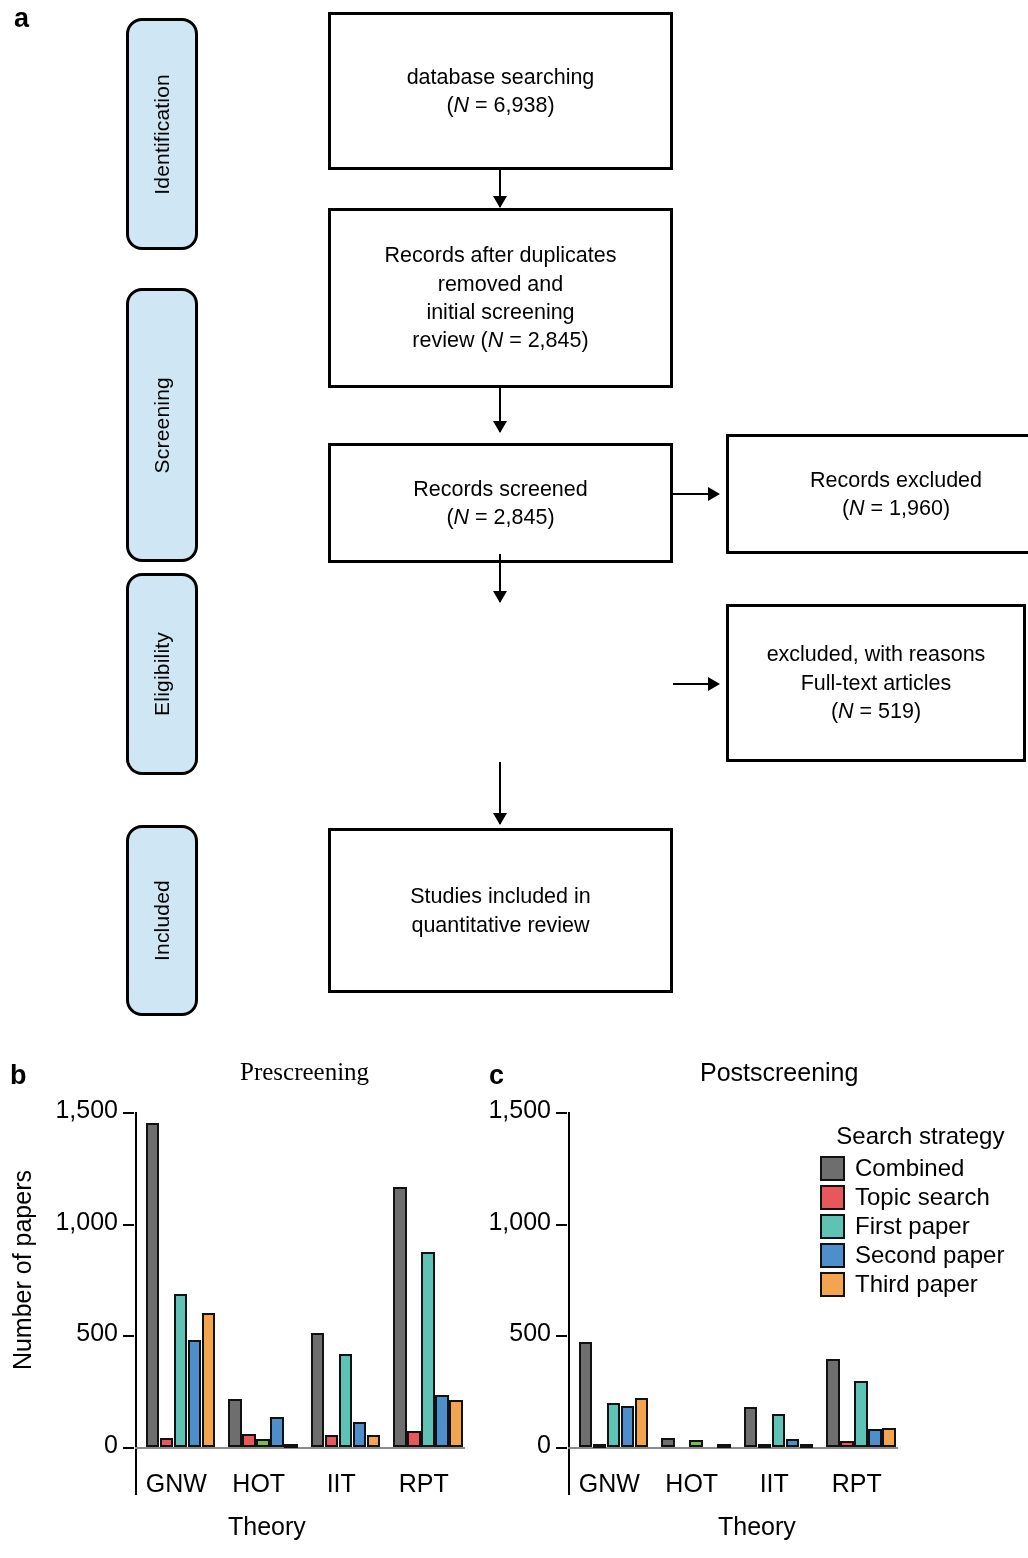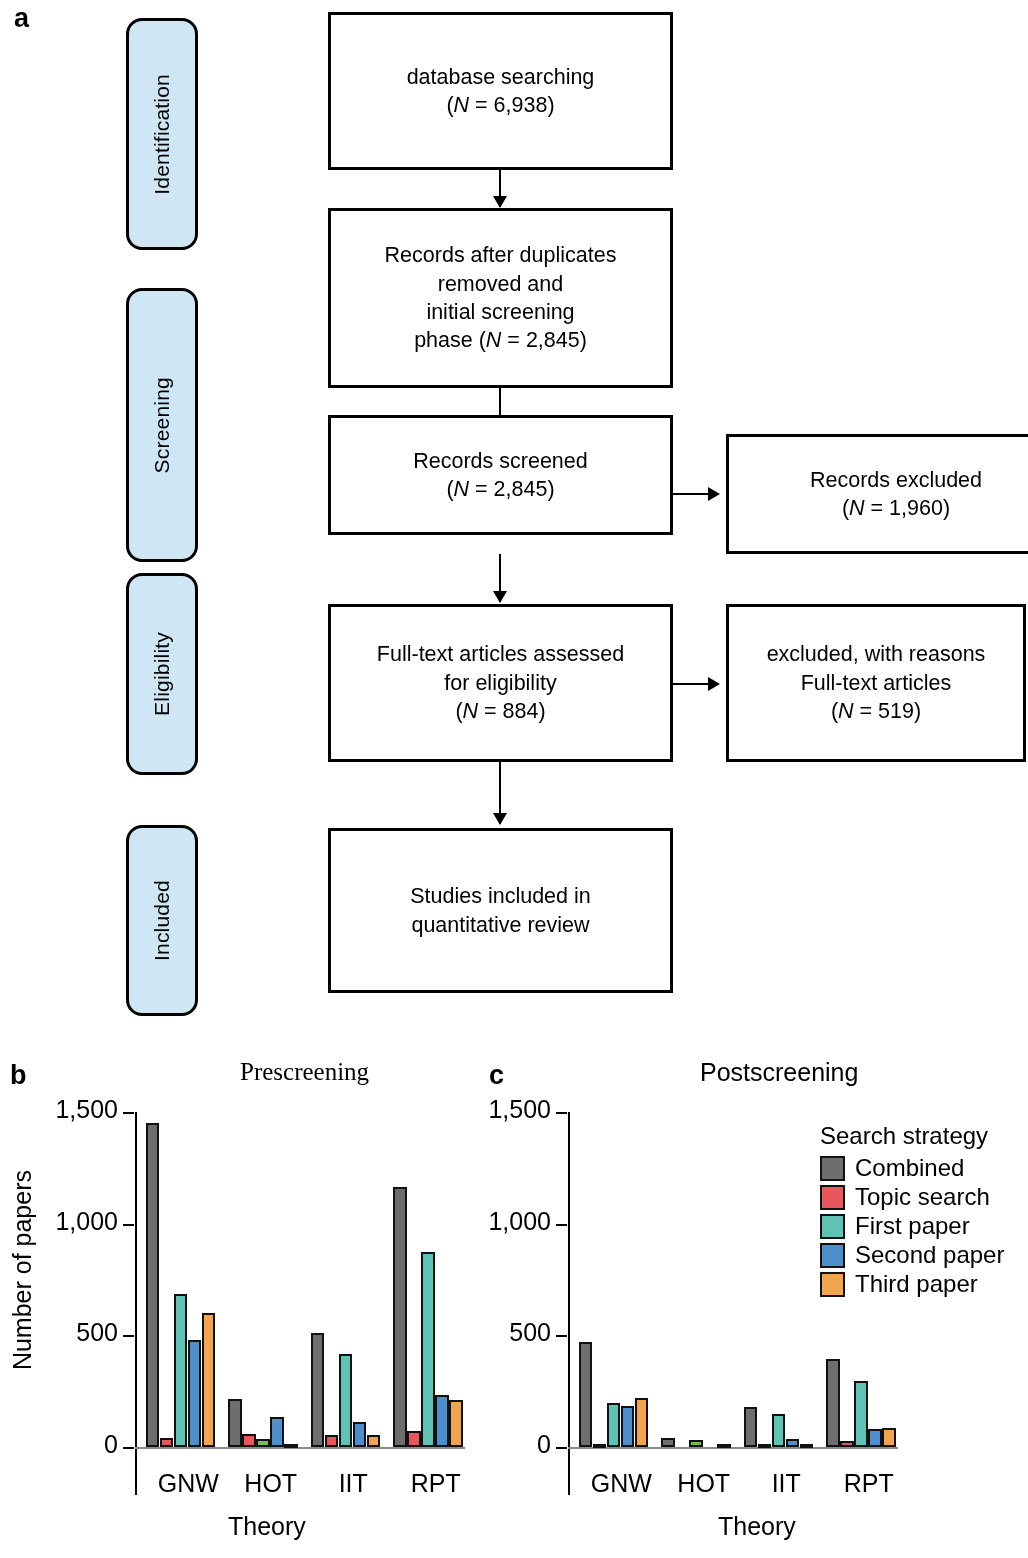--- a/index.html
+++ b/index.html
@@ -44,23 +44,23 @@
   .chart{position:absolute;}
   .ylab{
     position:absolute;writing-mode:vertical-rl;transform:rotate(180deg);
     font-size:25px;white-space:nowrap;
   }
   .ptitle{position:absolute;font-size:25px;white-space:nowrap;}
   .ytick{position:absolute;font-size:25px;text-align:right;white-space:nowrap;}
   .tickmark{position:absolute;background:#000;height:2px;width:11px;}
   .axisline{position:absolute;background:#000;}
   .bar{position:absolute;border:2px solid #111;box-sizing:border-box;bottom:0;}
-  .xtick{position:absolute;font-size:25px;text-align:center;white-space:nowrap;padding-left:12px;}
+  .xtick{position:absolute;font-size:25px;text-align:center;white-space:nowrap;}
   .xlab{position:absolute;font-size:25px;white-space:nowrap;}
-  .legend{position:absolute;}
+  .legend{position:absolute;text-align:right;}
   .legend-title{font-size:24px;margin-bottom:4px;white-space:nowrap;}
   .legend-row{display:flex;align-items:center;gap:10px;margin-bottom:1px;}
   .swatch{width:25px;height:25px;border:2px solid #111;box-sizing:border-box;flex:none;}
   .legend-label{font-size:24px;white-space:nowrap;}
 </style>
 </head>
 <body>
 
 <div class="panel-letter" style="left:14px;top:5px;">a</div>
 
@@ -86,52 +86,45 @@
     </div>
   </div>
   <div class="arrow-v" style="left:499px;top:170px;height:37px;"></div>
   <div class="ahead-d" style="left:493px;top:196px;"></div>
 
   <div class="fbox" style="left:328px;top:208px;width:345px;height:180px;">
     <div>
       <div>Records after duplicates</div>
       <div>removed and</div>
       <div>initial screening</div>
-      <div><span>phase (</span><span class="ital">N</span><span> = 2,845)</span></div>
+      <div><span>review (</span><span class="ital">N</span><span> = 2,845)</span></div>
     </div>
   </div>
   <div class="arrow-v" style="left:499px;top:388px;height:44px;"></div>
   <div class="ahead-d" style="left:493px;top:421px;"></div>
 
-  <div class="fbox" style="left:328px;top:415px;width:345px;height:120px;">
+  <div class="fbox" style="left:328px;top:443px;width:345px;height:120px;">
     <div>
       <div>Records screened</div>
       <div><span>(</span><span class="ital">N</span><span> = 2,845)</span></div>
     </div>
   </div>
   <div class="arrow-h" style="left:673px;top:493px;width:42px;"></div>
   <div class="ahead-r" style="left:708px;top:487px;"></div>
 
   <div class="fbox" style="left:726px;top:434px;width:340px;height:120px;">
     <div>
       <div>Records excluded</div>
       <div><span>(</span><span class="ital">N</span><span> = 1,960)</span></div>
     </div>
   </div>
 
   <div class="arrow-v" style="left:499px;top:554px;height:48px;"></div>
   <div class="ahead-d" style="left:493px;top:591px;"></div>
 
-  <div class="fbox" style="left:328px;top:604px;width:345px;height:158px;">
-    <div>
-      <div>Full-text articles assessed</div>
-      <div>for eligibility</div>
-      <div><span>(</span><span class="ital">N</span><span> = 884)</span></div>
-    </div>
-  </div>
   <div class="arrow-h" style="left:673px;top:683px;width:42px;"></div>
   <div class="ahead-r" style="left:708px;top:677px;"></div>
 
   <div class="fbox" style="left:726px;top:604px;width:300px;height:158px;">
     <div>
       <div>excluded, with reasons</div>
       <div>Full-text articles</div>
       <div><span>(</span><span class="ital">N</span><span> = 519)</span></div>
     </div>
   </div>

